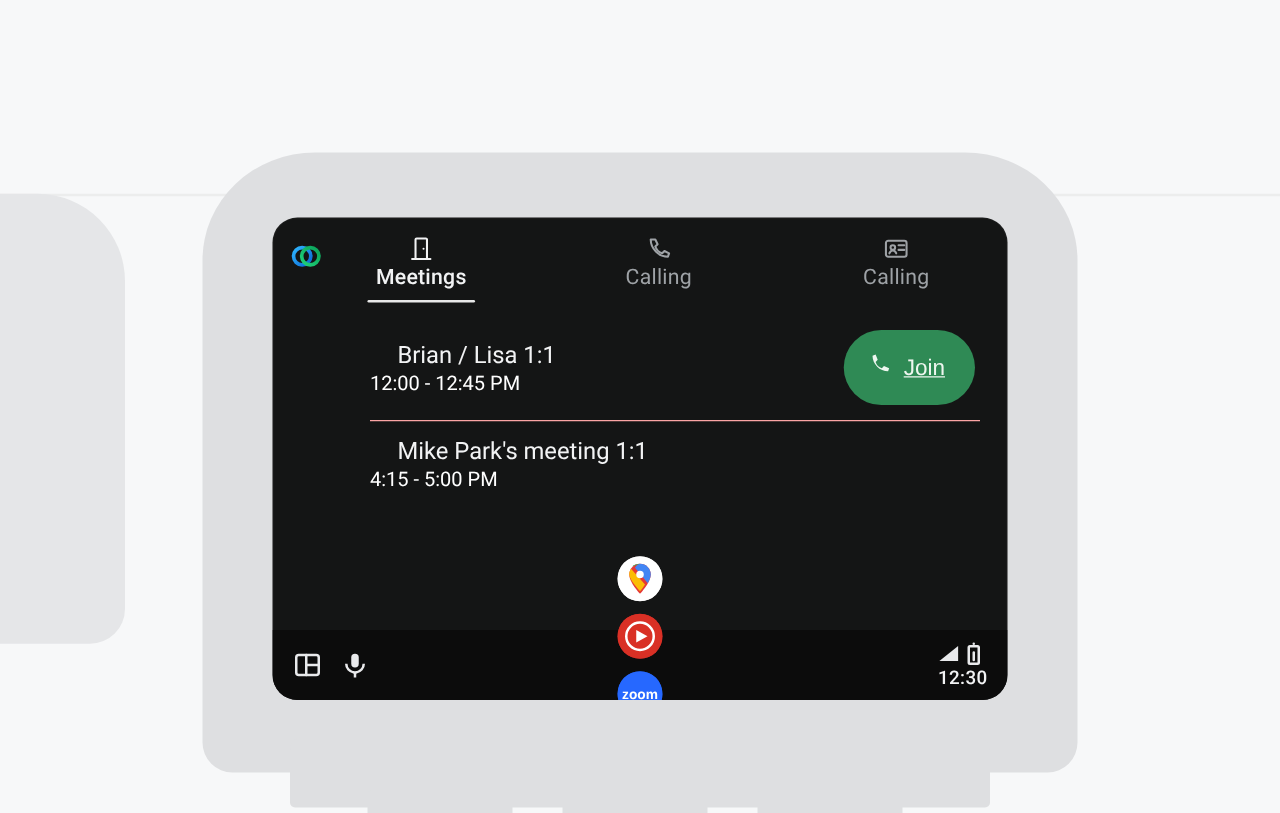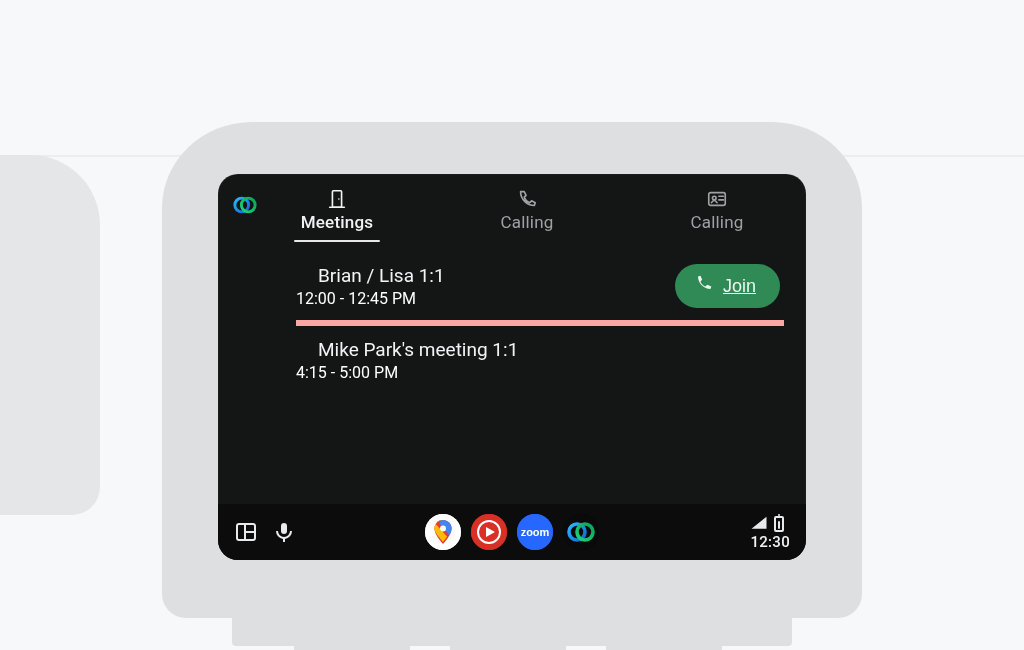--- a/index.html
+++ b/index.html
@@ -98,31 +98,31 @@
     .tab:not(.active) .tab-underline { visibility: hidden; }
 
     
     .list {
       padding: 10px 22px 0 78px;
     }
     .item {
       display: flex; align-items: center; justify-content: space-between;
       padding: 12px 4px 12px 0;
     }
-    .item + .item { border-top: 6px solid #fca5a5; }
+    .item + .item { border-top: 1px solid #fca5a5; }
     .item .texts { display: flex; flex-direction: column; gap: 2px; }
     .item .title { color: #f2f3f4; font-size: 19px; font-weight: 400; margin-left: 22px; }
     .item .time { color: #ffffff; font-size: 16px; }
 
     .join-btn {
       background: #2f8a55;
       color: #eef6ef;
       border: none;
       border-radius: 999px;
-      height: 44px;
+      height: 60px;
       padding: 0 24px 0 18px;
       display: inline-flex; align-items: center; gap: 10px;
       font-size: 18px; font-weight: 500;
       cursor: pointer;
       text-decoration: underline;
     }
     .join-btn svg { width: 20px; height: 20px; }
 
     .spacer { flex: 1; }
 
@@ -131,21 +131,21 @@
       height: 56px;
       background: #0c0c0c;
       display: flex; align-items: center;
       padding: 0 16px;
       gap: 14px;
     }
     .sys-icon { width: 24px; height: 24px; color: #e9eaec; display: inline-flex; align-items: center; justify-content: center; }
     .sys-icon svg { width: 24px; height: 24px; }
     .dock {
       position: absolute; left: 50%; transform: translateX(-50%);
-      display: flex; gap: 10px; align-items: center;
+      display: flex; gap: 10px; align-items: center; flex-direction: column;
     }
     .dock .app { width: 36px; height: 36px; border-radius: 50%; display: inline-flex; align-items: center; justify-content: center; box-shadow: 0 0 0 1px rgba(0,0,0,.2) inset; }
     .dock .app svg { width: 36px; height: 36px; }
 
     .status-cluster {
       margin-left: auto; display: flex; flex-direction: column; align-items: flex-start; gap: 0px;
     }
     .status-row { display: flex; align-items: center; gap: 6px; }
     .signal { width: 18px; height: 14px; }
     .battery { width: 10px; height: 16px; border: 2px solid #e9eaec; border-radius: 2px; position: relative; }

